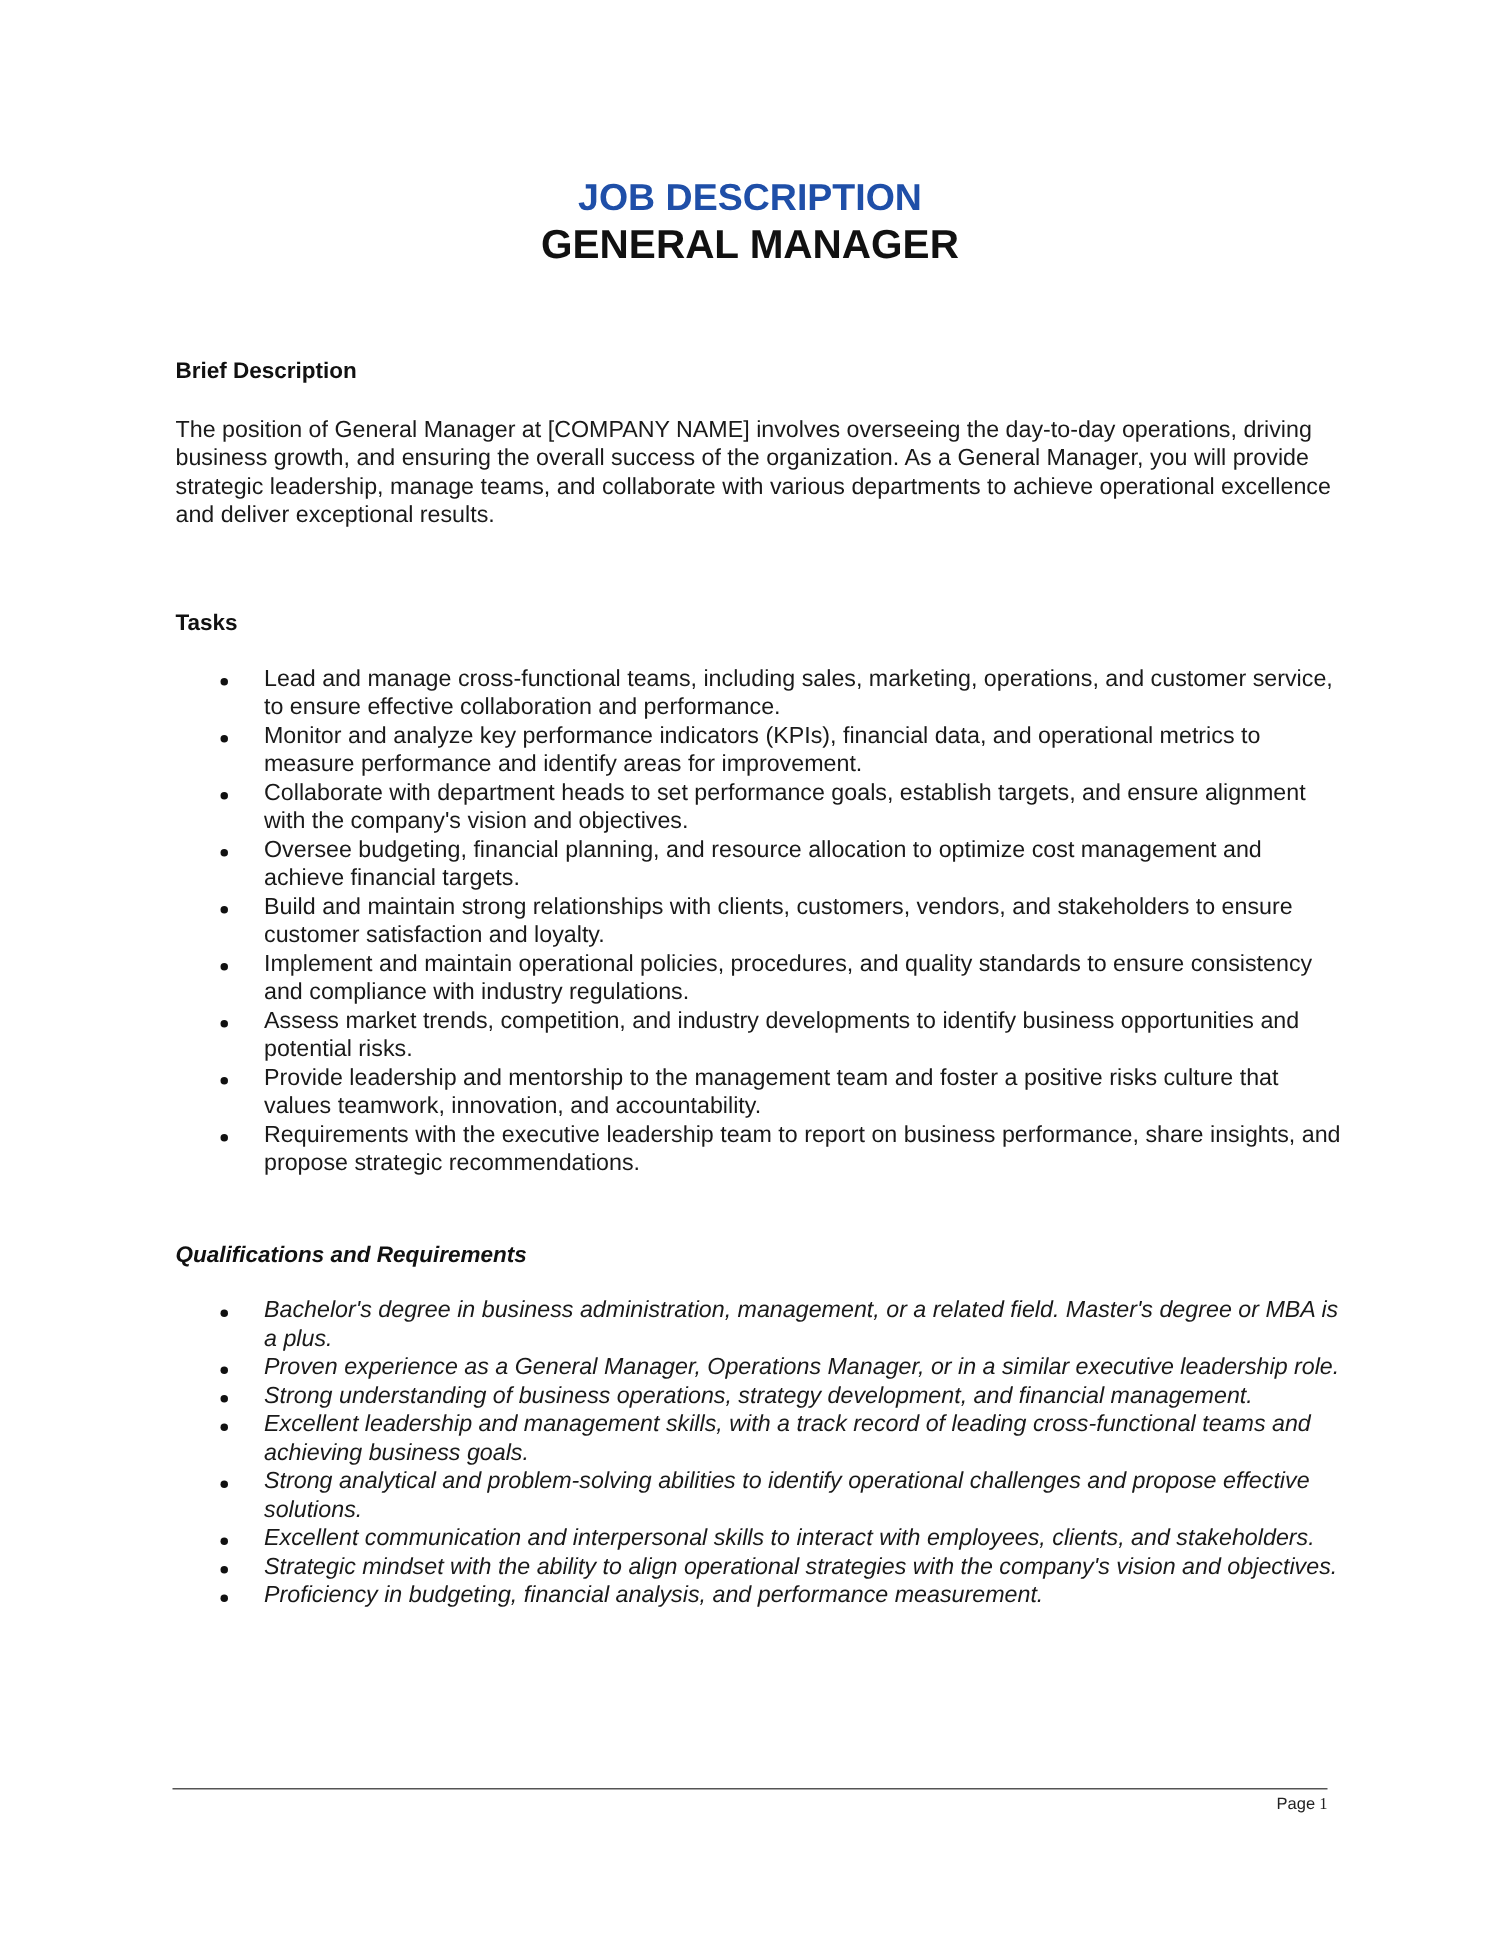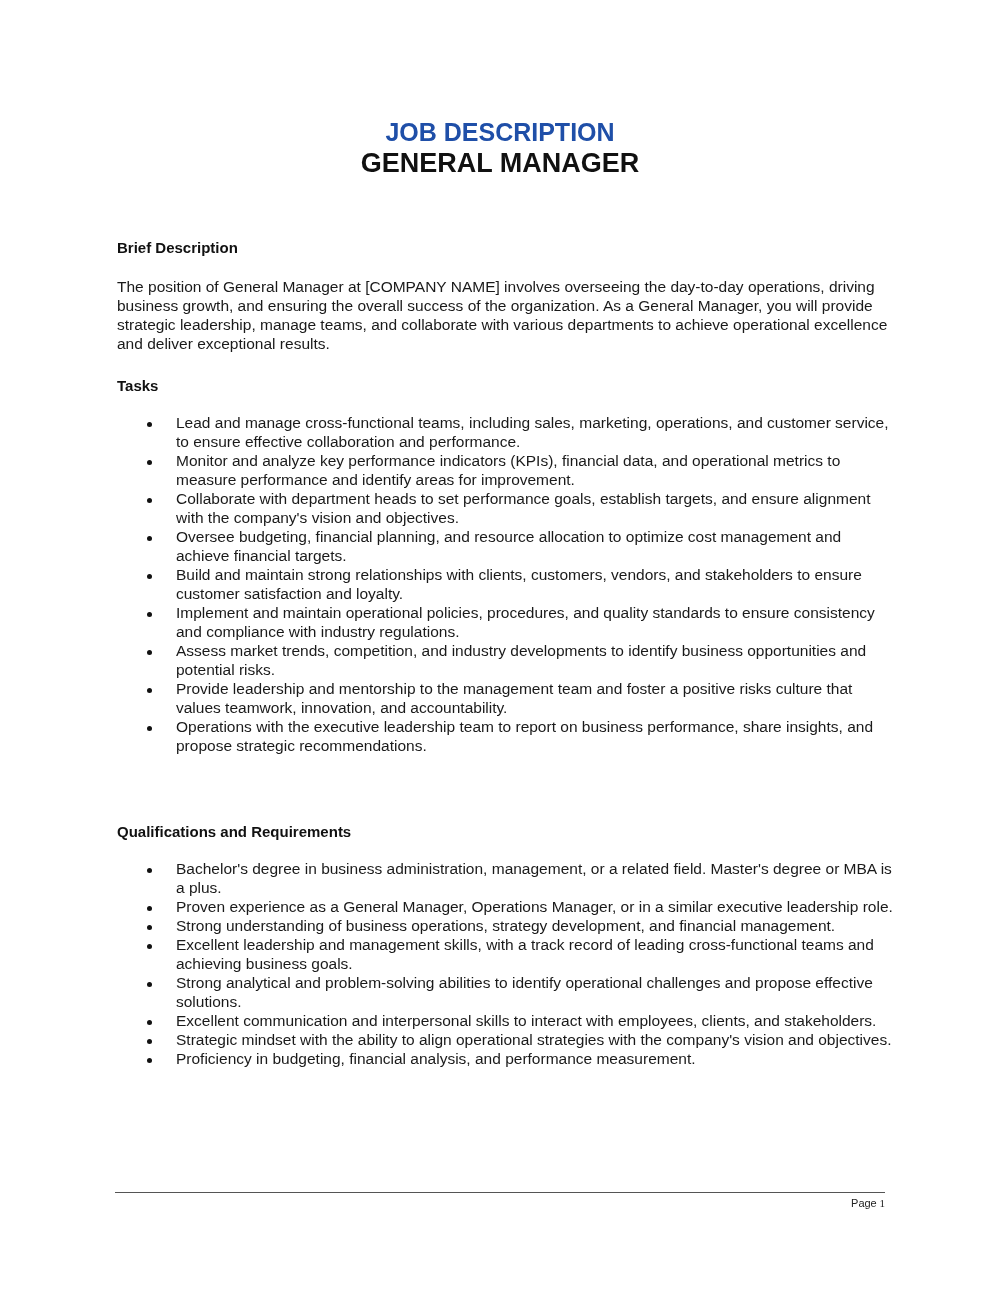--- a/index.html
+++ b/index.html
@@ -53,22 +53,22 @@
       line-height: 20px;
       margin: 0;
     }
     .para {
       font-size: 15.5px;
       line-height: 19px;
       margin: 19px 0 4px 0;
       color: #1a1a1a;
     }
     .section { }
-    .section.tasks { margin-top: 23px; }
-    .section.quals { margin-top: 67px; }
+    .section.tasks { margin-top: 53px; }
+    .section.quals { margin-top: 42px; font-style: italic; }
     ul.bullets {
       list-style: none;
       margin: 17px 0 0 0;
       padding: 0;
     }
     ul.bullets li {
       position: relative;
       padding-left: 59px;
       font-size: 15.5px;
       line-height: 19px;
@@ -124,21 +124,21 @@
       <h2 class="section-heading">Tasks</h2>
       <ul class="bullets">
           <li><span class="bullet"></span><span>Lead and manage cross-functional teams, including sales, marketing, operations, and customer service, to ensure effective collaboration and performance.</span></li>
           <li><span class="bullet"></span><span>Monitor and analyze key performance indicators (KPIs), financial data, and operational metrics to measure performance and identify areas for improvement.</span></li>
           <li><span class="bullet"></span><span>Collaborate with department heads to set performance goals, establish targets, and ensure alignment with the company's vision and objectives.</span></li>
           <li><span class="bullet"></span><span>Oversee budgeting, financial planning, and resource allocation to optimize cost management and achieve financial targets.</span></li>
           <li><span class="bullet"></span><span>Build and maintain strong relationships with clients, customers, vendors, and stakeholders to ensure customer satisfaction and loyalty.</span></li>
           <li><span class="bullet"></span><span>Implement and maintain operational policies, procedures, and quality standards to ensure consistency and compliance with industry regulations.</span></li>
           <li><span class="bullet"></span><span>Assess market trends, competition, and industry developments to identify business opportunities and potential risks.</span></li>
           <li><span class="bullet"></span><span>Provide leadership and mentorship to the management team and foster a positive risks culture that values teamwork, innovation, and accountability.</span></li>
-          <li><span class="bullet"></span><span>Operations with the executive leadership team to report on business performance, share insights, and propose strategic recommendations.</span></li>
+          <li><span class="bullet"></span><span>Requirements with the executive leadership team to report on business performance, share insights, and propose strategic recommendations.</span></li>
         </ul>
     </div>
 
     <div class="section quals">
       <h2 class="section-heading">Qualifications and Requirements</h2>
       <ul class="bullets">
           <li><span class="bullet"></span><span>Bachelor's degree in business administration, management, or a related field. Master's degree or MBA is a plus.</span></li>
           <li><span class="bullet"></span><span>Proven experience as a General Manager, Operations Manager, or in a similar executive leadership role.</span></li>
           <li><span class="bullet"></span><span>Strong understanding of business operations, strategy development, and financial management.</span></li>
           <li><span class="bullet"></span><span>Excellent leadership and management skills, with a track record of leading cross-functional teams and achieving business goals.</span></li>

